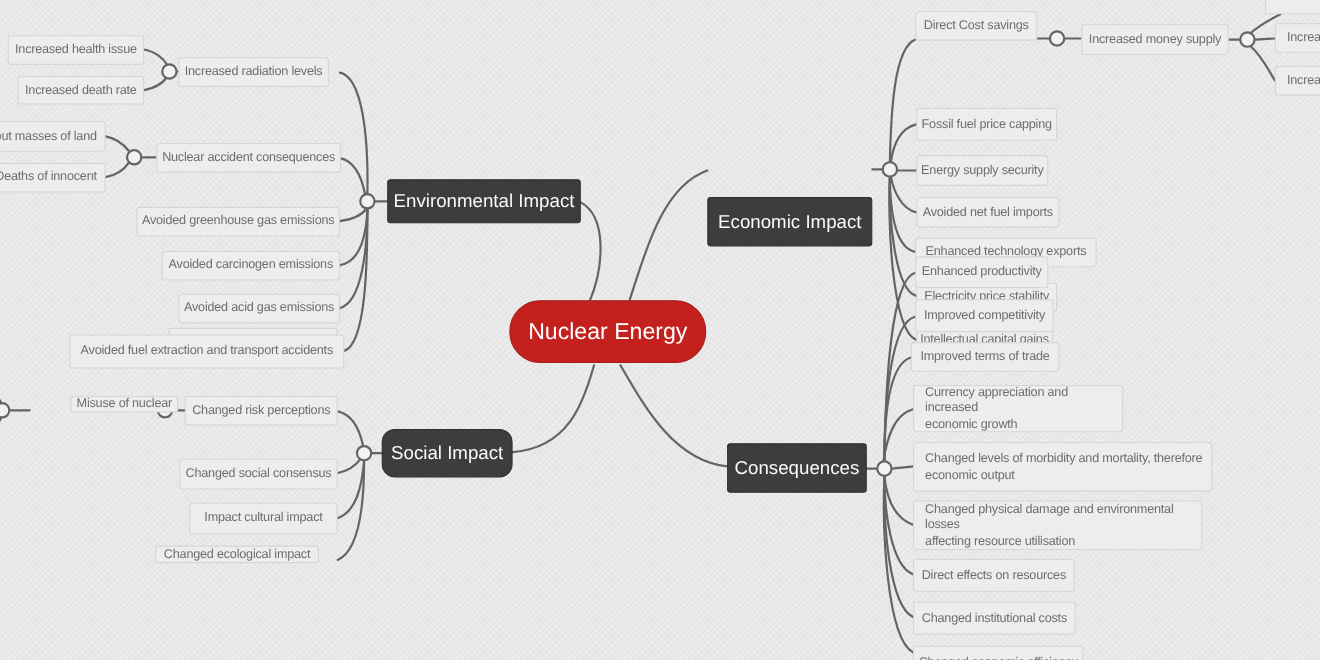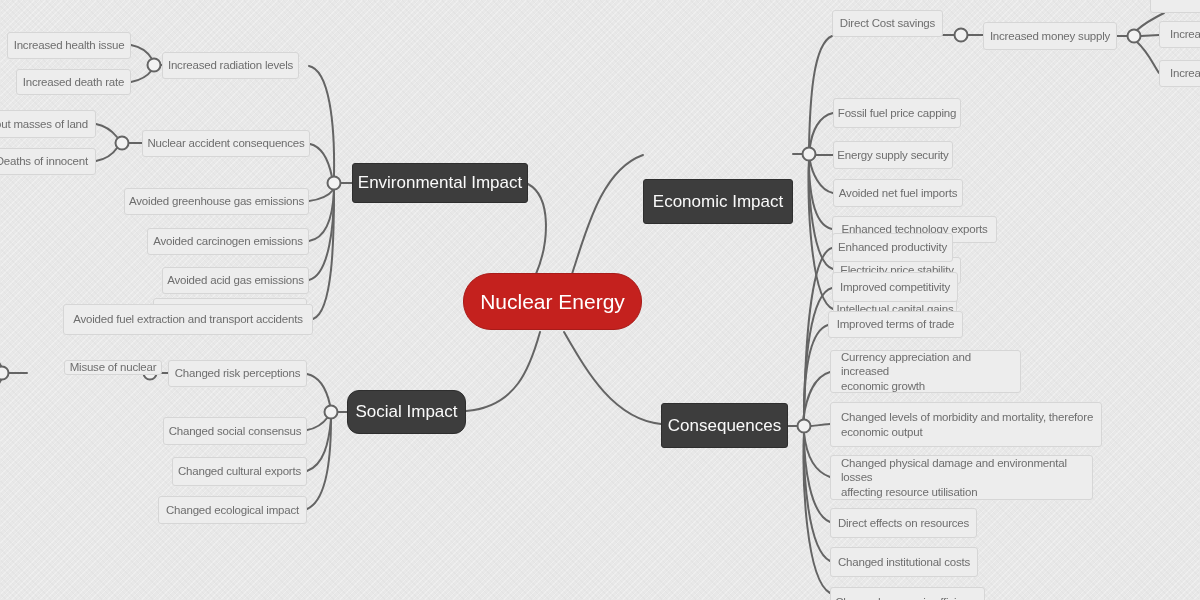--- a/index.html
+++ b/index.html
@@ -215,18 +215,18 @@
     <div class="node child" style="left: 168px; top: 360px; width: 139px; height: 27px;">
       <span>Changed risk perceptions</span>
     </div>
     <div class="node child" style="left: 27px; top: 360px; width: 98px; height: 15px; margin-left: 37px;">
       <span>Misuse of nuclear</span>
     </div>
     <div class="node child" style="left: 163px; top: 417px; width: 144px; height: 28px;">
       <span>Changed social consensus</span>
     </div>
     <div class="node child" style="left: 172px; top: 457px; width: 135px; height: 29px;">
-      <span>Changed cultural exports</span>
-    </div>
-    <div class="node child" style="left: 158px; top: 496px; width: 149px; height: 28px;">
+      <span>Impact cultural impact</span>
+    </div>
+    <div class="node child" style="left: 141px; top: 496px; width: 149px; height: 16px;">
       <span>Changed ecological impact</span>
     </div>
   </div>
 
 </body></html>

